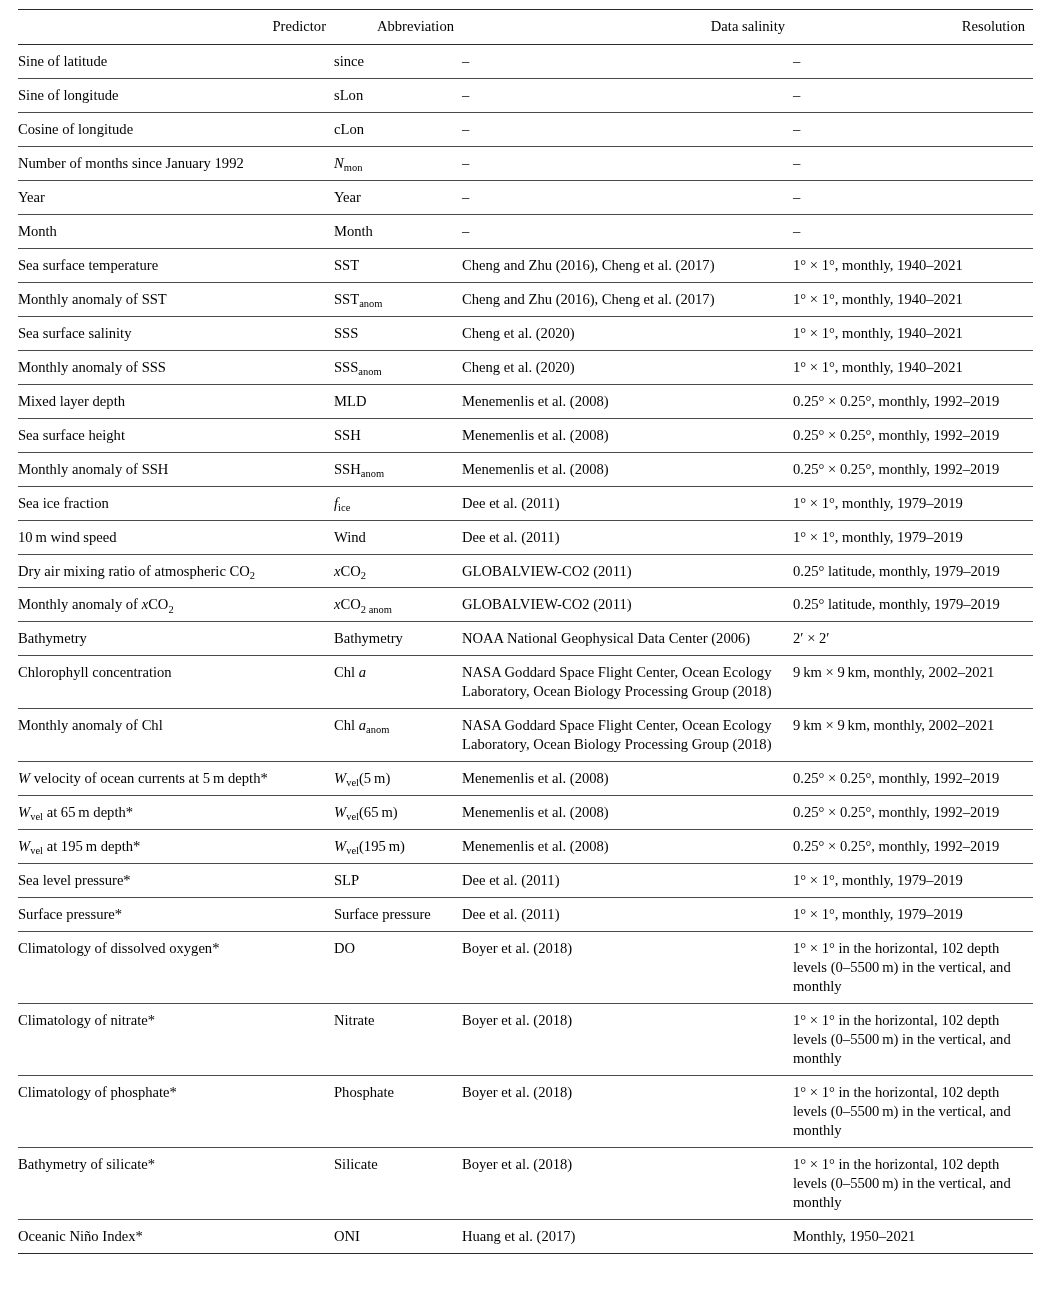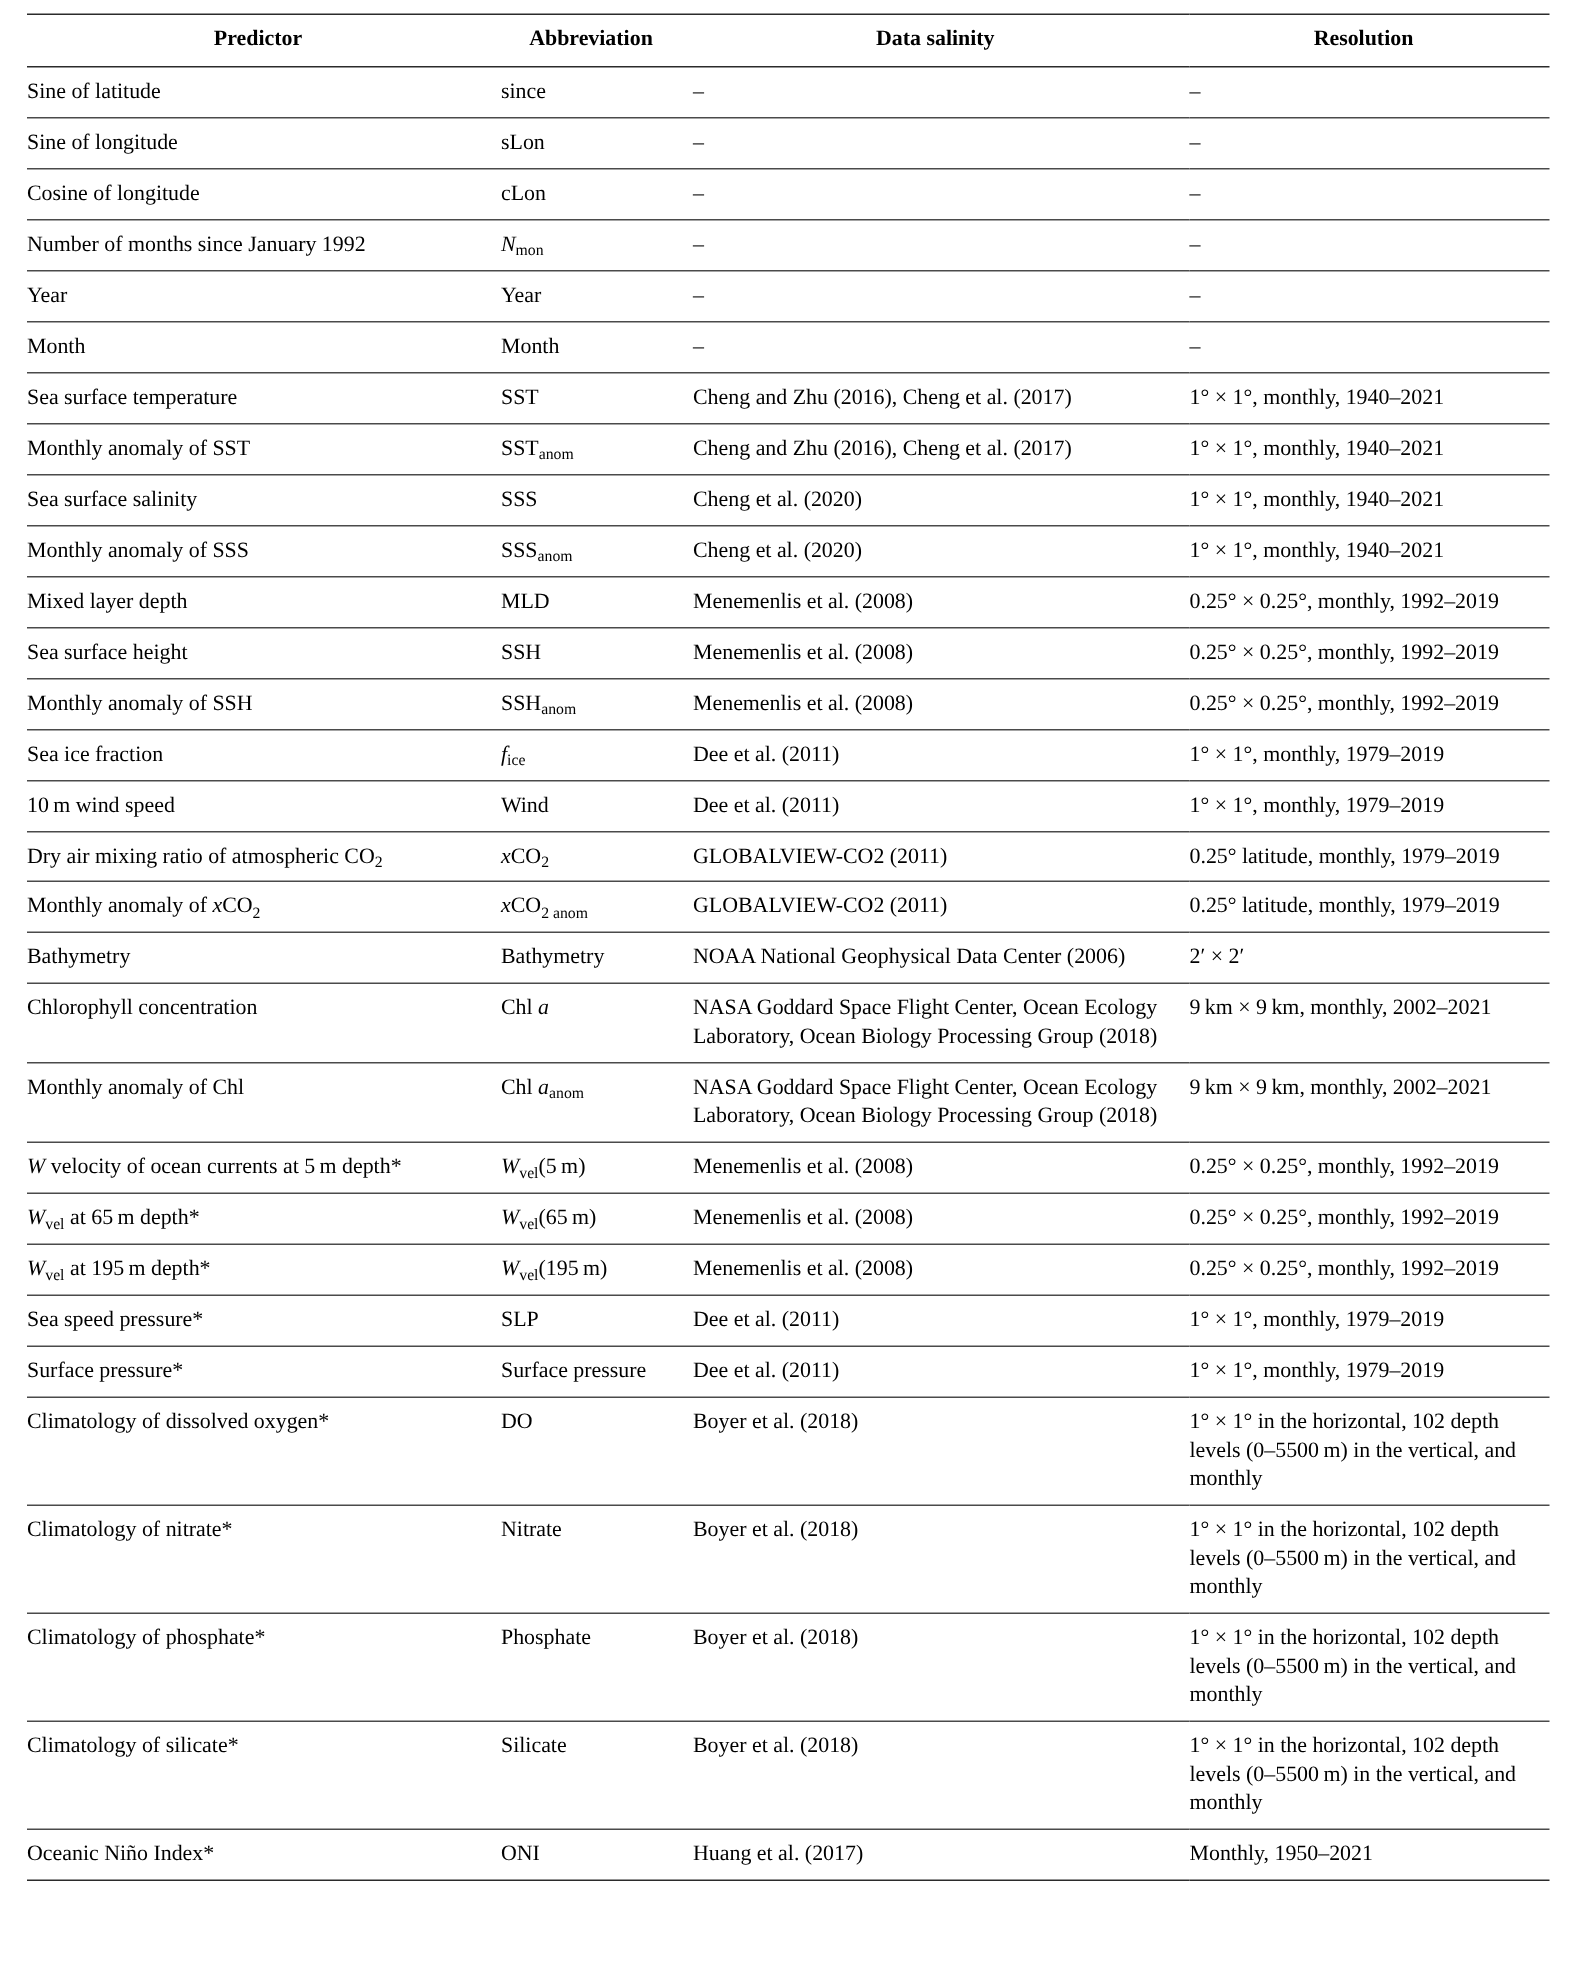--- a/index.html
+++ b/index.html
@@ -27,22 +27,22 @@
     table-layout: fixed;
     font-size: 14.6px;
     line-height: 1.30;
   }
   table.predictor-table col.c1 { width: 316px; }
   table.predictor-table col.c2 { width: 128px; }
   table.predictor-table col.c3 { width: 331px; }
   table.predictor-table col.c4 { width: 240px; }
 
   thead th {
-    text-align: center;
-    font-weight: bold;
+    text-align: right;
+    font-weight: normal;
     padding: 7px 8px 8px 0;
     vertical-align: top;
     border-top: 1.6px solid #2b2b2b;
     border-bottom: 1.6px solid #2b2b2b;
   }
   tbody td {
     text-align: left;
     vertical-align: top;
     padding: 7px 8px 7px 0;
     border-bottom: 1.1px solid #4a4a4a;
@@ -211,21 +211,21 @@
           <td>Menemenlis et al. (2008)</td>
           <td>0.25° × 0.25°, monthly, 1992–2019</td>
         </tr>
         <tr>
           <td><i>W</i><sub>vel</sub> at 195 m depth*</td>
           <td><i>W</i><sub>vel</sub>(195 m)</td>
           <td>Menemenlis et al. (2008)</td>
           <td>0.25° × 0.25°, monthly, 1992–2019</td>
         </tr>
         <tr>
-          <td>Sea speed pressure*</td>
+          <td>Sea level pressure*</td>
           <td>SLP</td>
           <td>Dee et al. (2011)</td>
           <td>1° × 1°, monthly, 1979–2019</td>
         </tr>
         <tr>
           <td>Surface pressure*</td>
           <td>Surface pressure</td>
           <td>Dee et al. (2011)</td>
           <td>1° × 1°, monthly, 1979–2019</td>
         </tr>
@@ -241,21 +241,21 @@
           <td>Boyer et al. (2018)</td>
           <td>1° × 1° in the horizontal, 102 depth levels (0–5500 m) in the vertical, and monthly</td>
         </tr>
         <tr>
           <td>Climatology of phosphate*</td>
           <td>Phosphate</td>
           <td>Boyer et al. (2018)</td>
           <td>1° × 1° in the horizontal, 102 depth levels (0–5500 m) in the vertical, and monthly</td>
         </tr>
         <tr>
-          <td>Climatology of silicate*</td>
+          <td>Bathymetry of silicate*</td>
           <td>Silicate</td>
           <td>Boyer et al. (2018)</td>
           <td>1° × 1° in the horizontal, 102 depth levels (0–5500 m) in the vertical, and monthly</td>
         </tr>
         <tr>
           <td>Oceanic Niño Index*</td>
           <td>ONI</td>
           <td>Huang et al. (2017)</td>
           <td>Monthly, 1950–2021</td>
         </tr>

